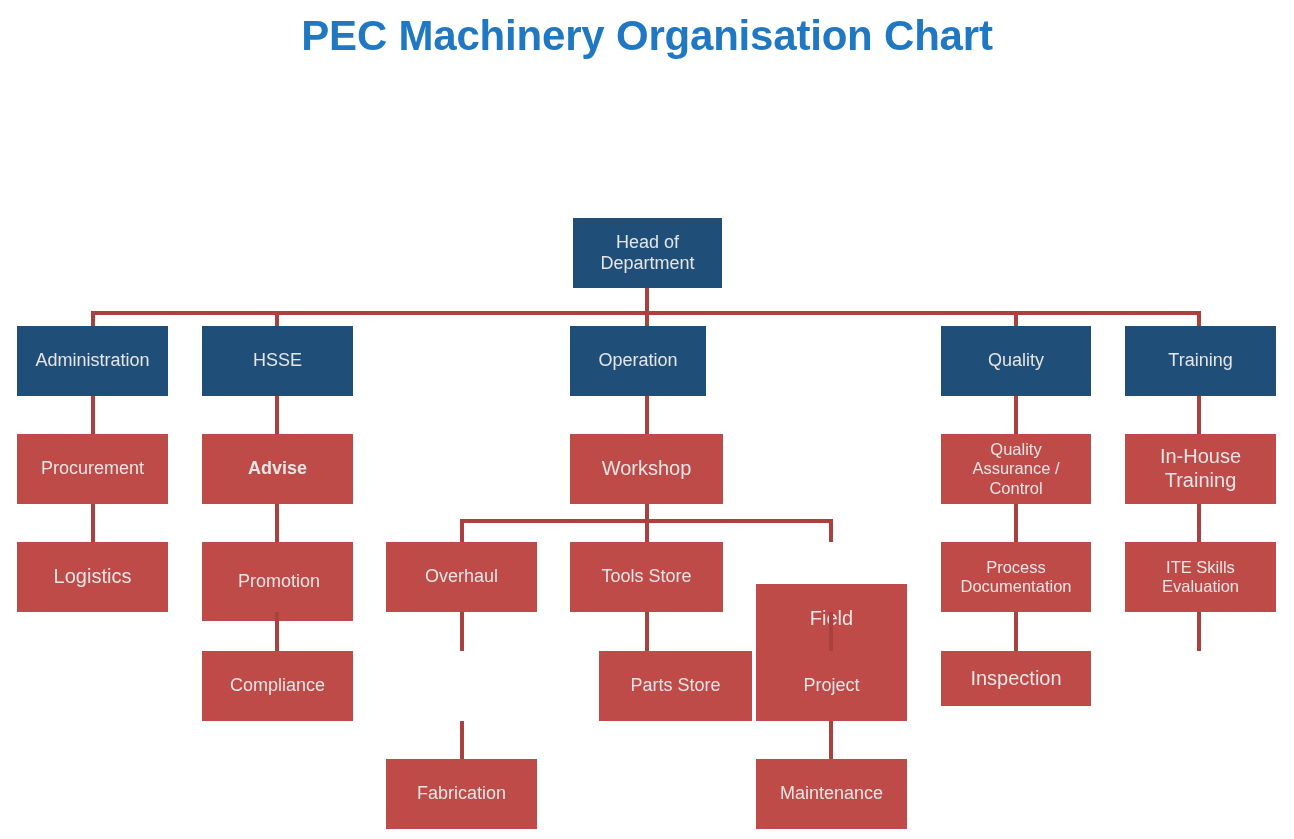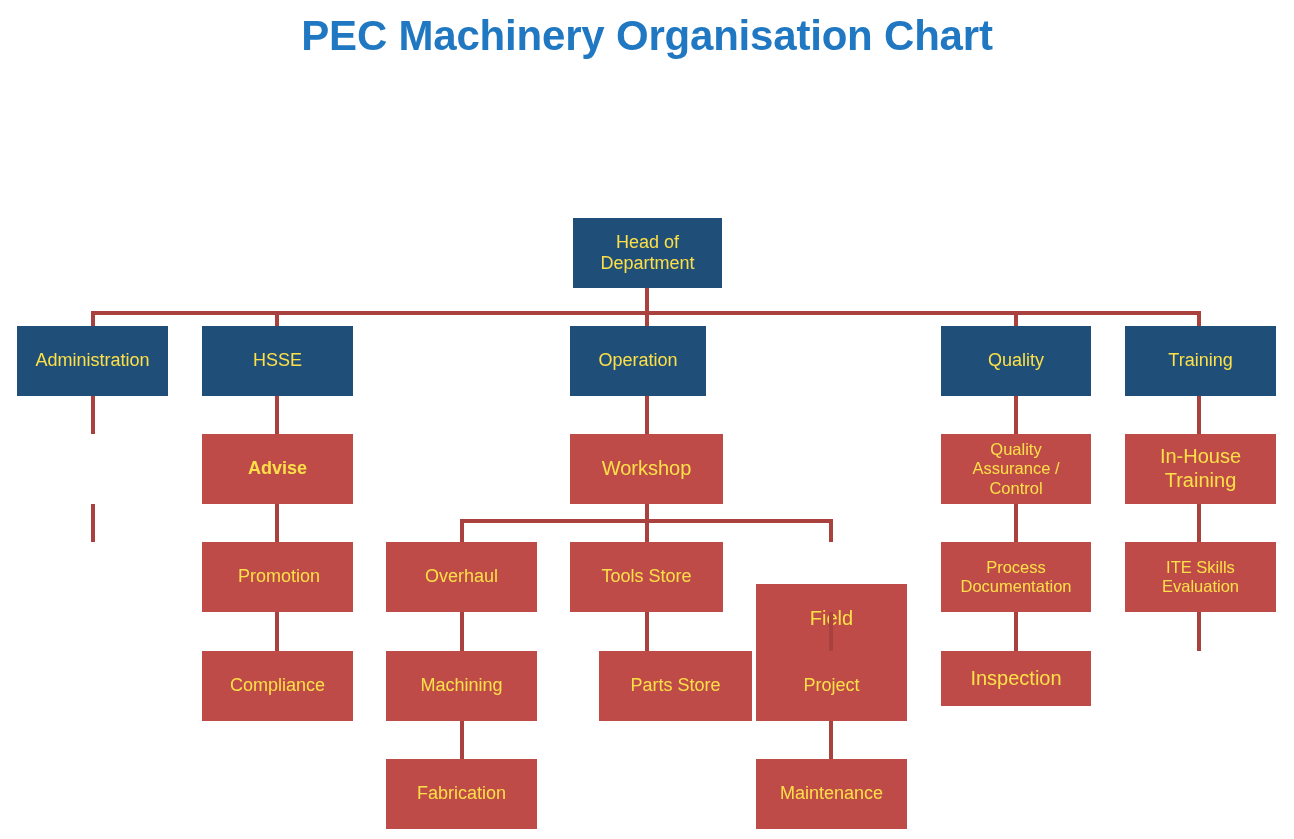--- a/index.html
+++ b/index.html
@@ -29,21 +29,21 @@
     color: #1F78C1;
     letter-spacing: -0.2px;
     white-space: nowrap;
   }
   .node {
     position: absolute;
     display: flex;
     align-items: center;
     justify-content: center;
     text-align: center;
-    color: #fde047;
+    color: #e5e5e5;
     box-sizing: border-box;
     padding: 2px 5px;
     line-height: 1.18;
   }
   .node.navy { background: #1F4E79; }
   .node.red  { background: #BE4B48; }
   .node .lbl {
     display: block;
     width: 100%;
   }
@@ -93,20 +93,23 @@
   <div class="node navy fs-md" style="left:1125px; top:326px; width:151px; height:70px;">
     <span class="lbl">Training</span>
   </div>
 
   <div class="connector v" style="left:91px; top:396px; width:4px; height:38px;"></div>
   <div class="connector v" style="left:275px; top:396px; width:4px; height:38px;"></div>
   <div class="connector v" style="left:645px; top:396px; width:4px; height:38px;"></div>
   <div class="connector v" style="left:1014px; top:396px; width:4px; height:38px;"></div>
   <div class="connector v" style="left:1197px; top:396px; width:4px; height:38px;"></div>
 
+  <div class="node red fs-md" style="left:17px; top:434px; width:151px; height:70px;">
+    <span class="lbl">Procurement</span>
+  </div>
   <div class="node red fs-md" style="left:202px; top:434px; width:151px; height:70px;font-weight:bold;">
     <span class="lbl">Advise</span>
   </div>
   <div class="node red fs-lg" style="left:570px; top:434px; width:153px; height:70px;">
     <span class="lbl">Workshop</span>
   </div>
   <div class="node red fs-sm" style="left:941px; top:434px; width:150px; height:70px;">
     <span class="lbl"><span>Quality</span><br><span>Assurance /</span><br><span>Control</span></span>
   </div>
   <div class="node red fs-lg" style="left:1125px; top:434px; width:151px; height:70px;">
@@ -116,21 +119,24 @@
   <div class="connector v" style="left:91px; top:504px; width:4px; height:38px;"></div>
   <div class="connector v" style="left:275px; top:504px; width:4px; height:38px;"></div>
   <div class="connector v" style="left:1014px; top:504px; width:4px; height:38px;"></div>
   <div class="connector v" style="left:1197px; top:504px; width:4px; height:38px;"></div>
 
   <div class="connector v" style="left:645px; top:504px; width:4px; height:38px;"></div>
   <div class="connector h" style="left:460px; top:519px; width:373px; height:4px;"></div>
   <div class="connector v" style="left:460px; top:519px; width:4px; height:23px;"></div>
   <div class="connector v" style="left:829px; top:519px; width:4px; height:23px;"></div>
 
-  <div class="node red fs-md" style="left:202px; top:542px; width:151px; height:70px;padding-left:8px;">
+  <div class="node red fs-lg" style="left:17px; top:542px; width:151px; height:70px;">
+    <span class="lbl">Logistics</span>
+  </div>
+  <div class="node red fs-md" style="left:202px; top:542px; width:151px; height:79px;padding-left:8px;">
     <span class="lbl">Promotion</span>
   </div>
   <div class="node red fs-md" style="left:386px; top:542px; width:151px; height:70px;">
     <span class="lbl">Overhaul</span>
   </div>
   <div class="node red fs-md" style="left:570px; top:542px; width:153px; height:70px;">
     <span class="lbl">Tools Store</span>
   </div>
   <div class="node red fs-lg" style="left:756px; top:542px; width:151px; height:70px;margin-top:42px;">
     <span class="lbl">Field</span>
@@ -145,23 +151,20 @@
   <div class="connector v" style="left:275px; top:612px; width:4px; height:39px;"></div>
   <div class="connector v" style="left:460px; top:612px; width:4px; height:39px;"></div>
   <div class="connector v" style="left:645px; top:612px; width:4px; height:39px;"></div>
   <div class="connector v" style="left:829px; top:612px; width:4px; height:39px;"></div>
   <div class="connector v" style="left:1014px; top:612px; width:4px; height:39px;"></div>
   <div class="connector v" style="left:1197px; top:612px; width:4px; height:39px;"></div>
 
   <div class="node red fs-md" style="left:202px; top:651px; width:151px; height:70px;">
     <span class="lbl">Compliance</span>
   </div>
-  <div class="node red fs-md" style="left:386px; top:651px; width:151px; height:70px;">
-    <span class="lbl">Machining</span>
-  </div>
   <div class="node red fs-md" style="left:570px; top:651px; width:153px; height:70px;margin-left:29px;">
     <span class="lbl">Parts Store</span>
   </div>
   <div class="node red fs-md" style="left:756px; top:651px; width:151px; height:70px;">
     <span class="lbl">Project</span>
   </div>
   <div class="node red fs-lg" style="left:941px; top:651px; width:150px; height:55px;justify-content:flex-end;">
     <span class="lbl">Inspection</span>
   </div>
 

